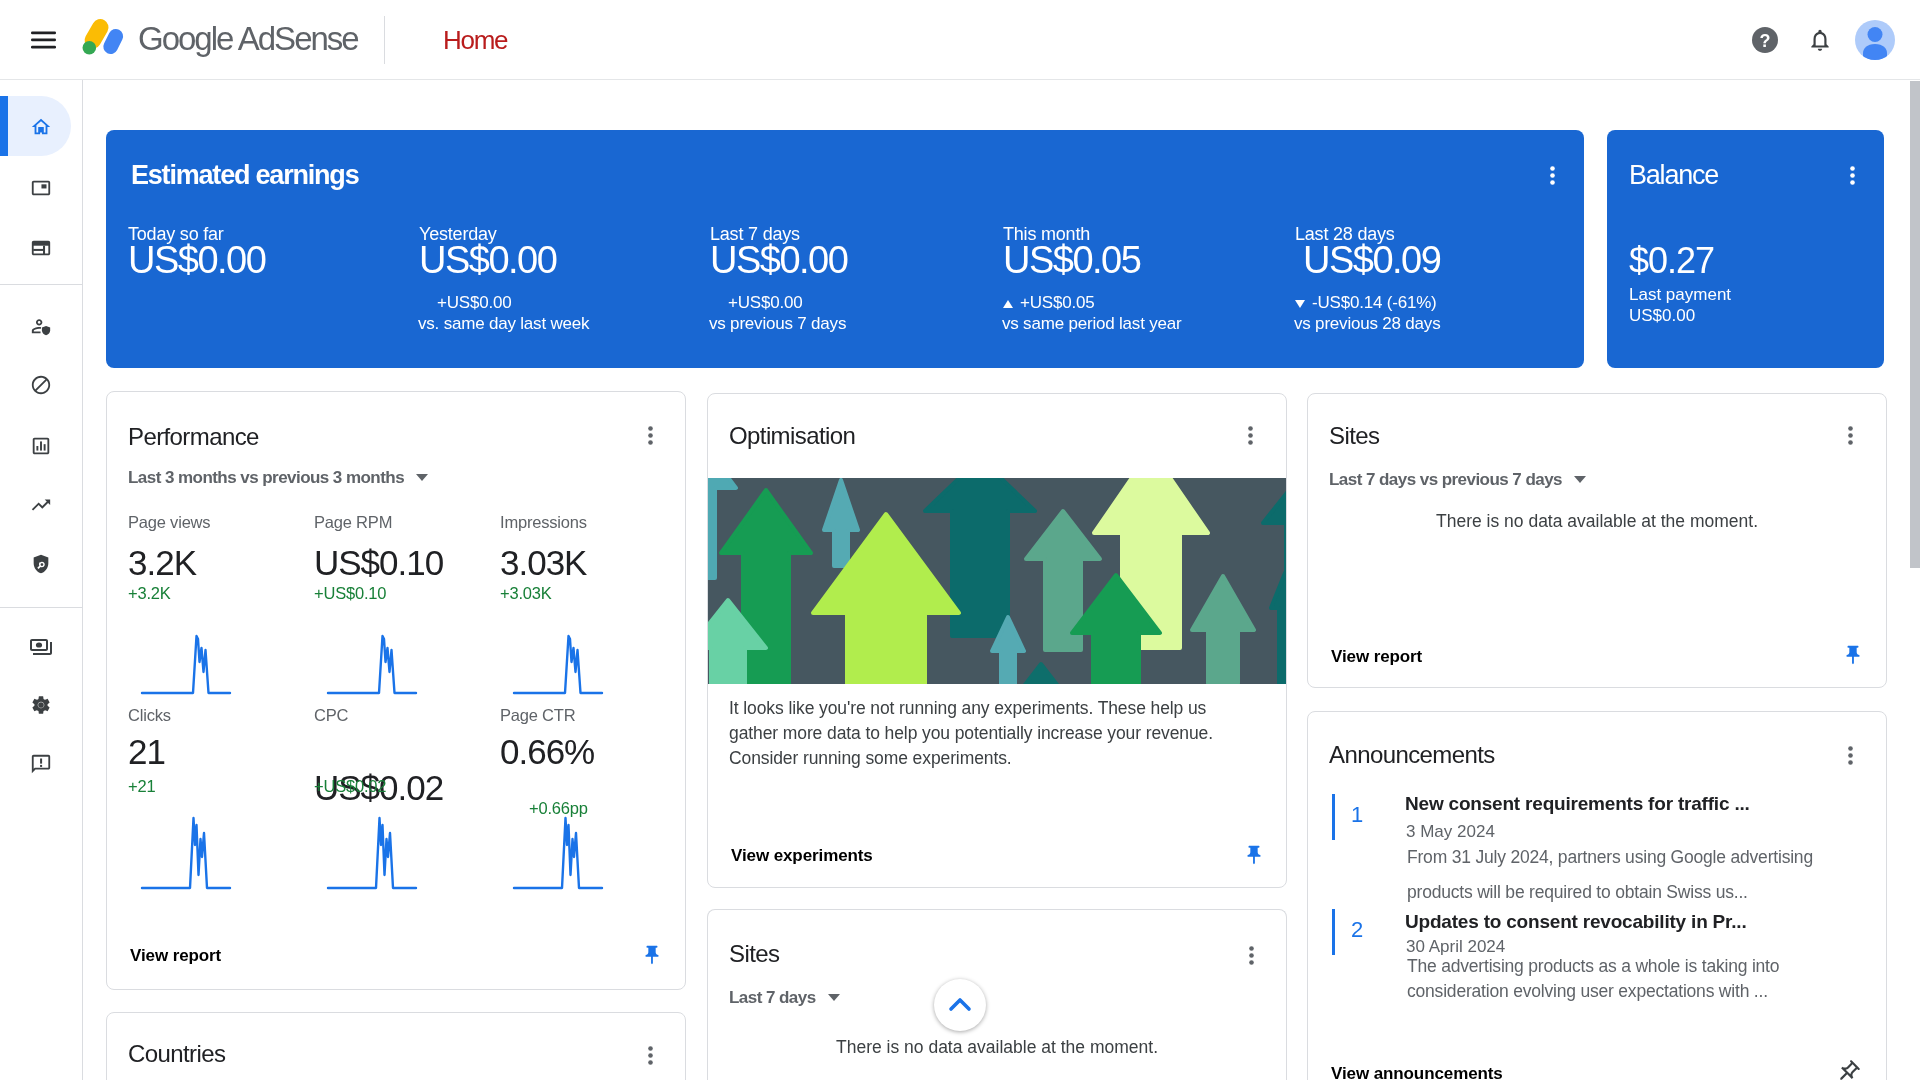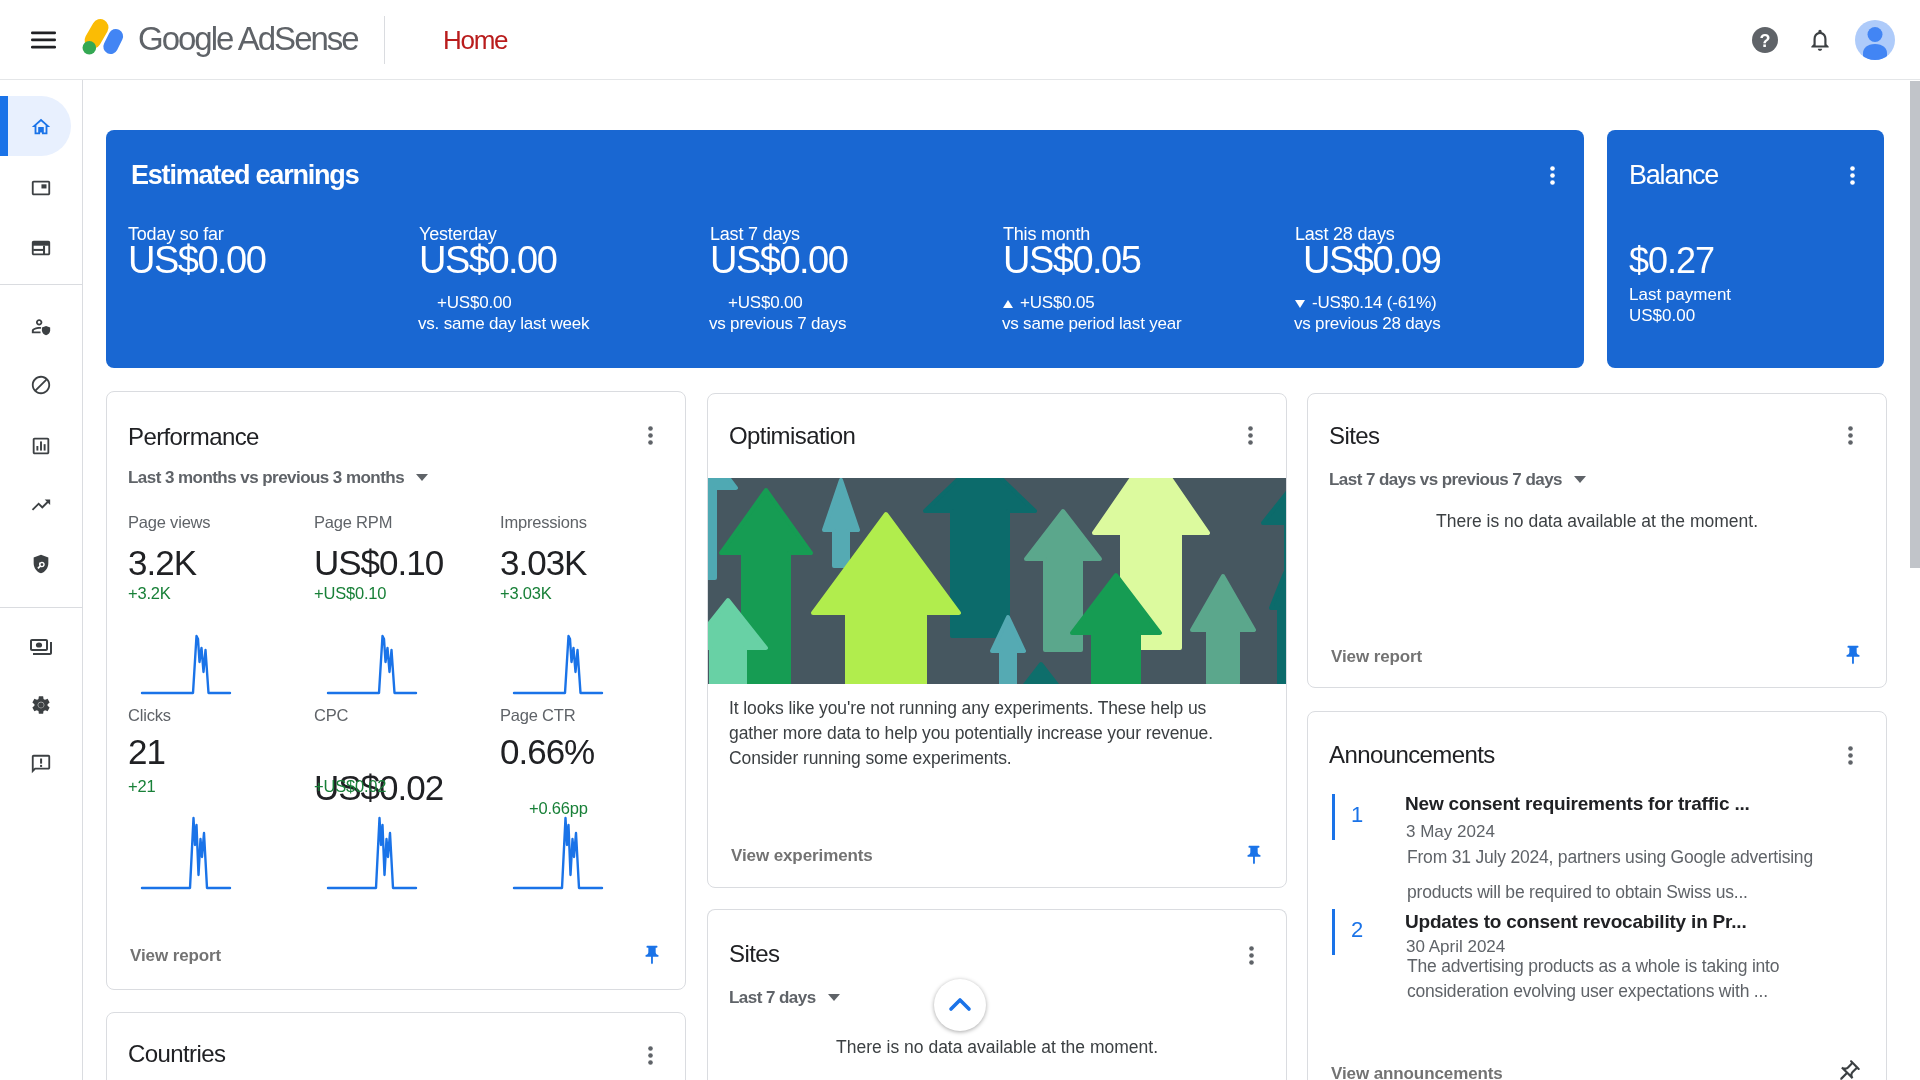--- a/index.html
+++ b/index.html
@@ -4,21 +4,21 @@
 <style>
 html,body{margin:0;padding:0;width:1920px;height:1080px;overflow:hidden;background:#fff;
   font-family:"Liberation Sans",sans-serif;-webkit-font-smoothing:antialiased;}
 *{box-sizing:border-box;}
 .abs{position:absolute;line-height:1;white-space:nowrap;}
 .card{position:absolute;background:#fff;border:1px solid #dadce0;border-radius:8px;}
 .bluecard{position:absolute;background:#1967d2;border-radius:8px;}
 .ctitle{font-size:24px;color:#202124;letter-spacing:-0.6px;}
 .wtitle{font-size:27px;color:#fff;letter-spacing:-1.2px;}
 .sub{font-size:17px;font-weight:700;color:#5f6368;letter-spacing:-0.55px;}
-.link{font-size:17px;font-weight:700;color:#737373;letter-spacing:-0.1px;}
+.link{font-size:17px;font-weight:700;color:#000000;letter-spacing:-0.1px;}
 .caret{display:inline-block;width:0;height:0;border-left:6px solid transparent;border-right:6px solid transparent;border-top:7px solid #5f6368;}
 .elab{top:205px;font-size:18px;font-weight:400;color:#fff;letter-spacing:-0.2px;margin-top:20px;}
 .eval{top:241px;font-size:38px;color:#fff;letter-spacing:-1.5px;}
 .es1{top:294px;font-size:17px;color:#fff;letter-spacing:-0.2px;}
 .es2{top:315px;font-size:17px;color:#fff;letter-spacing:-0.2px;}
 .tri-up{display:inline-block;width:0;height:0;border-left:5.5px solid transparent;border-right:5.5px solid transparent;border-bottom:8px solid #fff;margin-right:7px;}
 .tri-dn{display:inline-block;width:0;height:0;border-left:5.5px solid transparent;border-right:5.5px solid transparent;border-top:8px solid #fff;margin-right:7px;}
 .mlab{font-size:16.5px;color:#5f6368;letter-spacing:-0.2px;}
 .mval{font-size:35px;color:#202124;letter-spacing:-1px;}
 .mgrn{font-size:16.5px;color:#188038;letter-spacing:-0.2px;}

